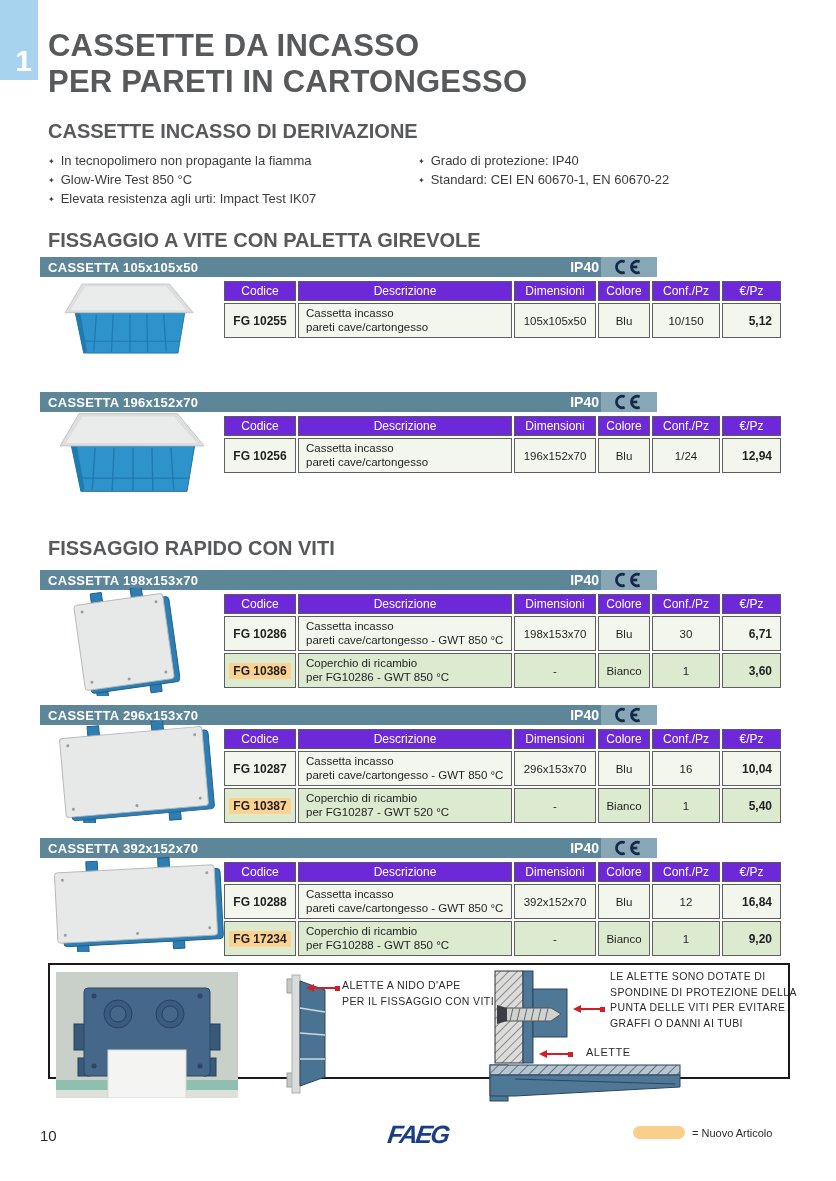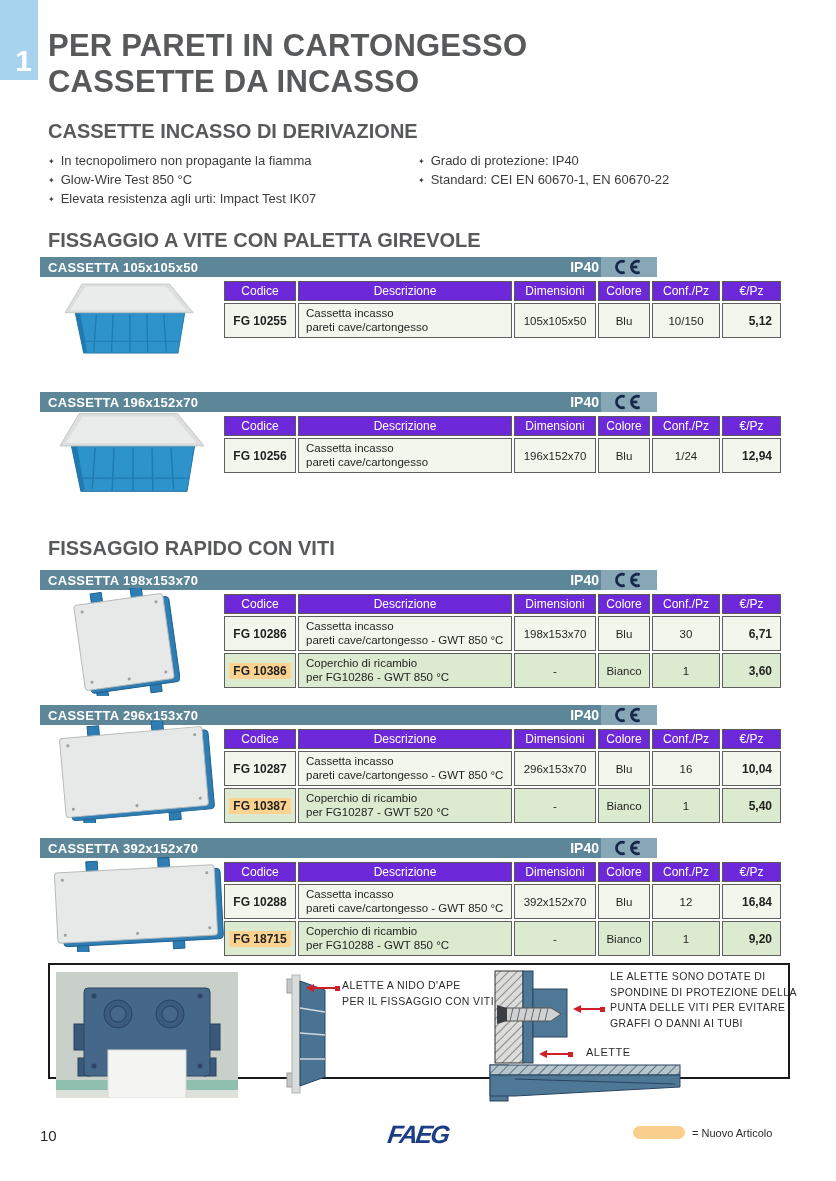--- a/index.html
+++ b/index.html
@@ -70,22 +70,22 @@
 </head>
 <body>
 
 <div class="page">
 
   <div class="chapter-tab">
     <span>1</span>
   </div>
 
   <div class="page-title">
+    <div>CASSETTE DA INCASSO</div>
     <div>PER PARETI IN CARTONGESSO</div>
-    <div>CASSETTE DA INCASSO</div>
   </div>
 
   <div class="intro-heading">CASSETTE INCASSO DI DERIVAZIONE</div>
   <div class="bullets bullets-left" id="bullets-left">
       <div class="bullet"><span class="bdot">✦</span><span>In tecnopolimero non propagante la fiamma</span></div>
       <div class="bullet"><span class="bdot">✦</span><span>Glow-Wire Test 850 °C</span></div>
       <div class="bullet"><span class="bdot">✦</span><span>Elevata resistenza agli urti: Impact Test IK07</span></div>
     </div>
   <div class="bullets bullets-right" id="bullets-right">
       <div class="bullet"><span class="bdot">✦</span><span>Grado di protezione: IP40</span></div>
@@ -311,21 +311,21 @@
           <div class="td code row0">FG 10288</div>
           <div class="td desc row0">
             <div>Cassetta incasso</div>
             <div>pareti cave/cartongesso - GWT 850 °C</div>
           </div>
           <div class="td row0">392x152x70</div>
           <div class="td row0">Blu</div>
           <div class="td row0">12</div>
           <div class="td price row0">16,84</div>
           <div class="td code row1">
-            <span class="hl">FG 18715</span>
+            <span class="hl">FG 17234</span>
           </div>
           <div class="td desc row1">
             <div>Coperchio di ricambio</div>
             <div>per FG10288 -  GWT 850 °C</div>
           </div>
           <div class="td row1">-</div>
           <div class="td row1">Bianco</div>
           <div class="td row1">1</div>
           <div class="td price row1">9,20</div>
         </div>

